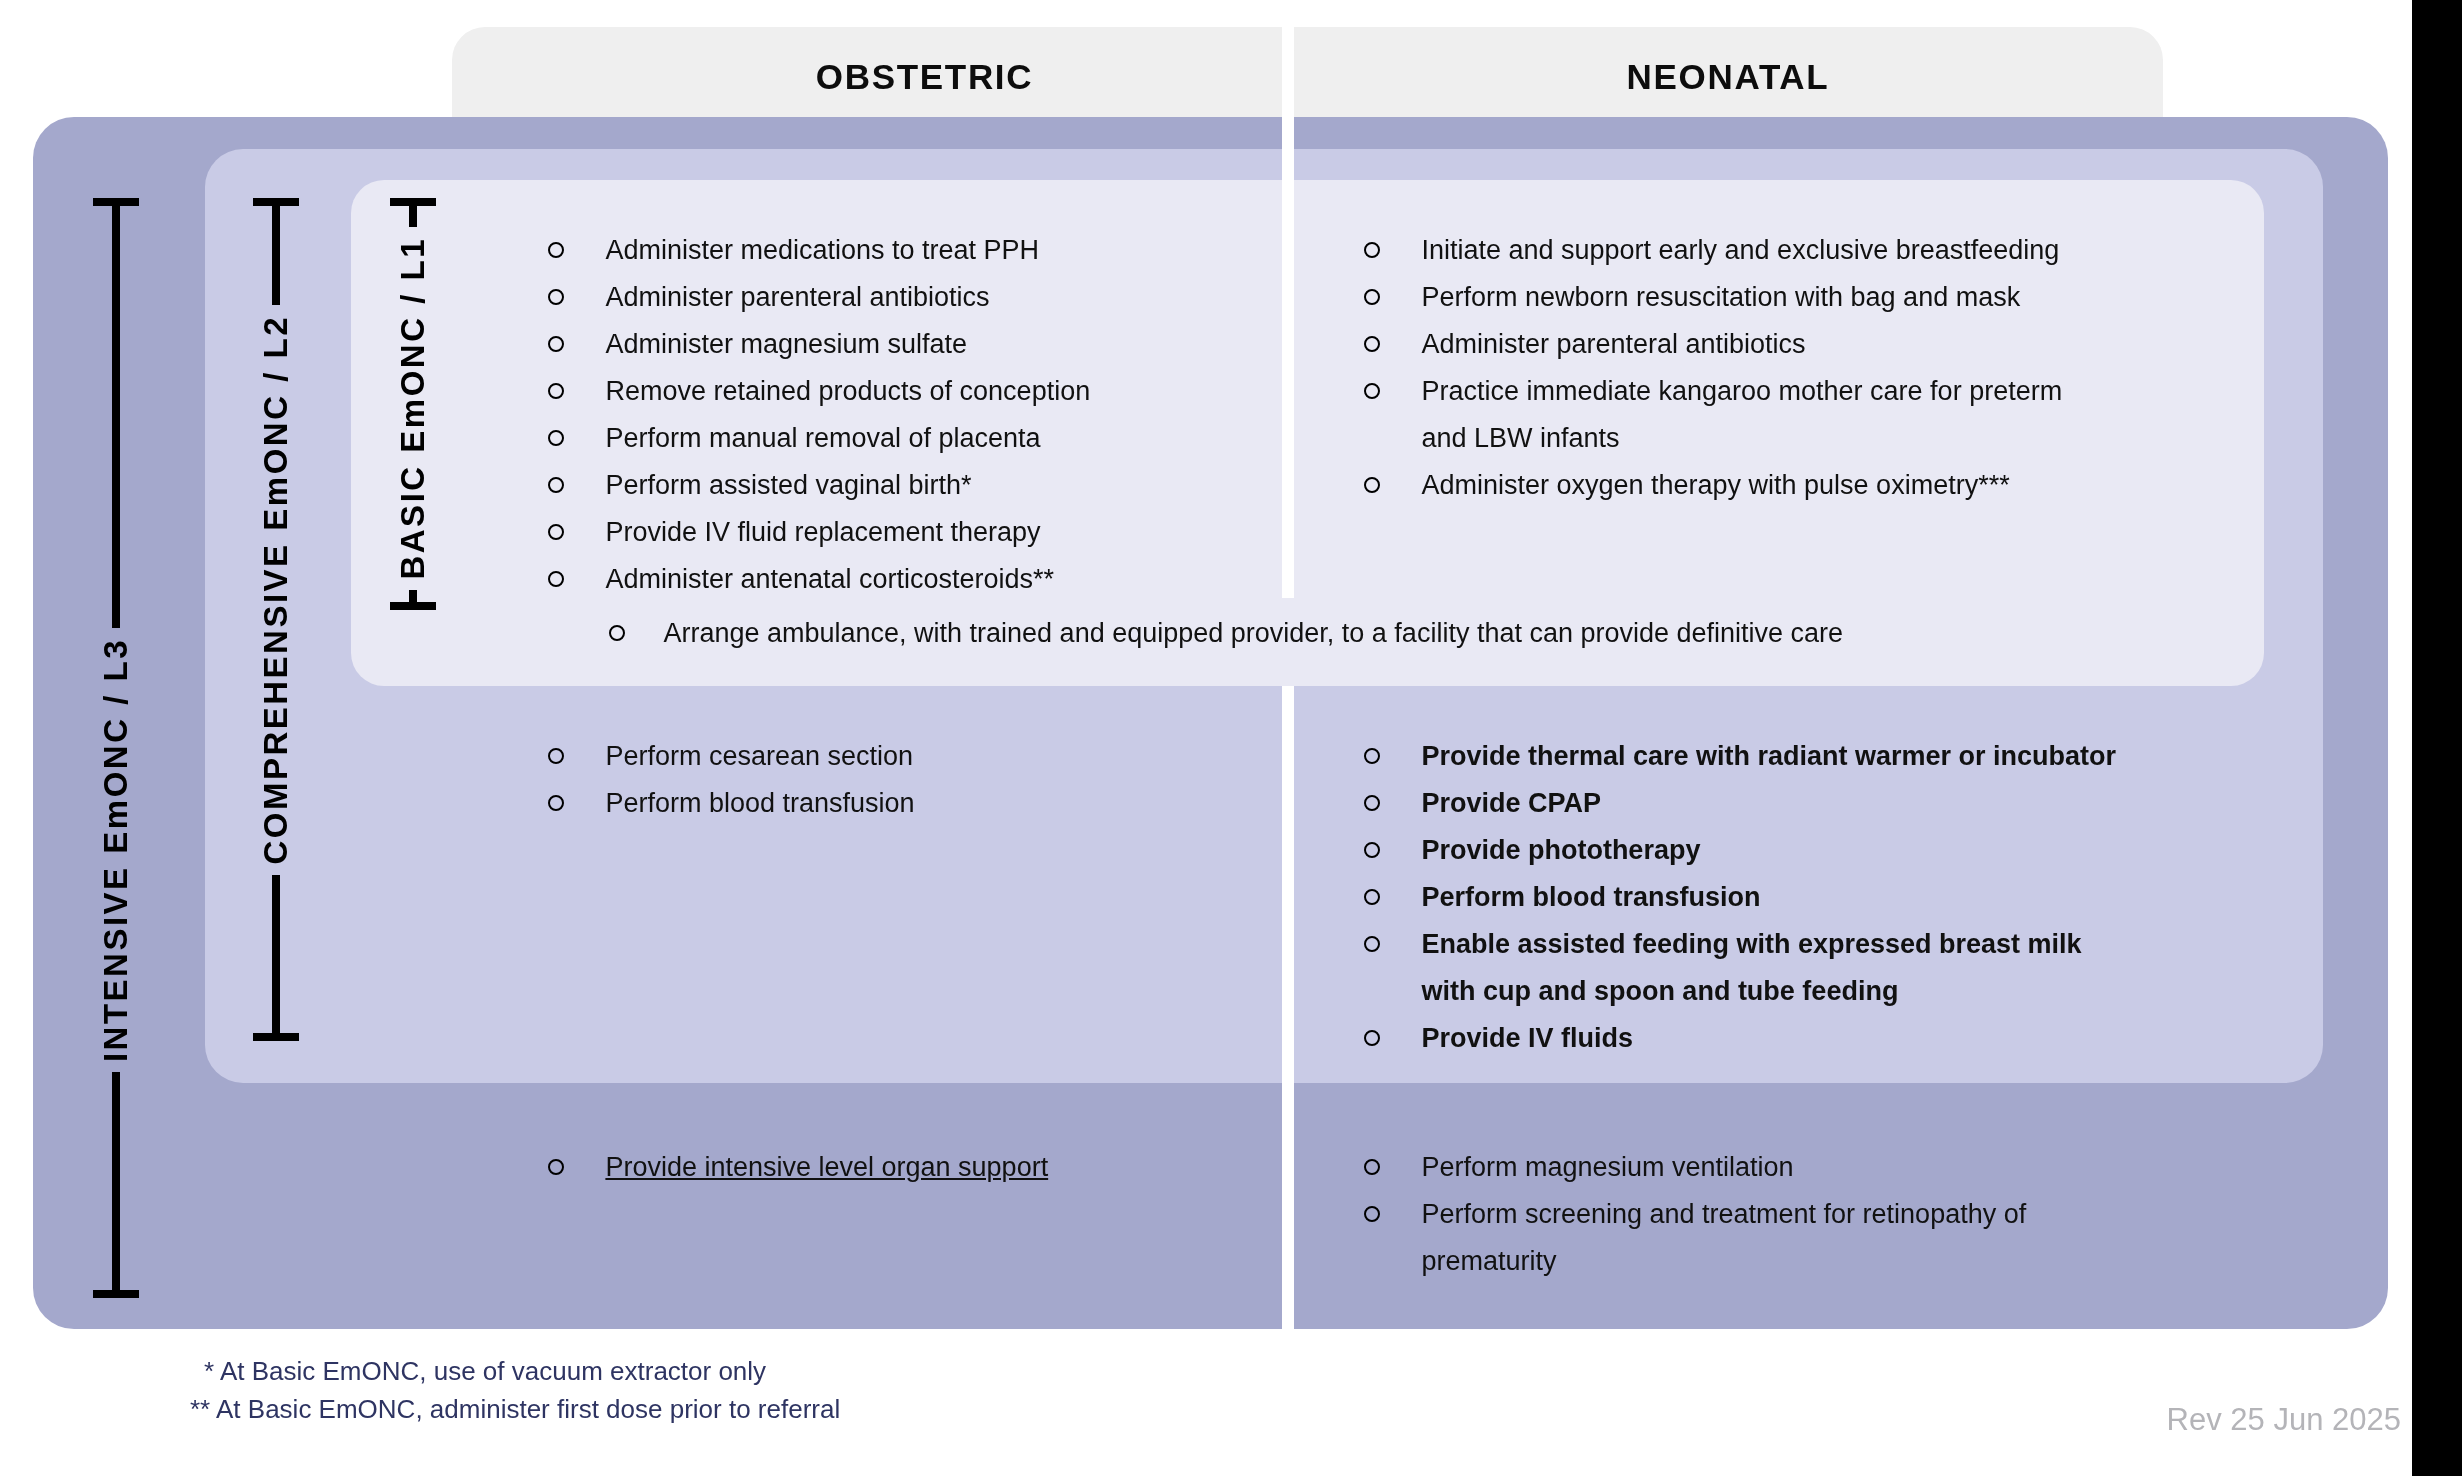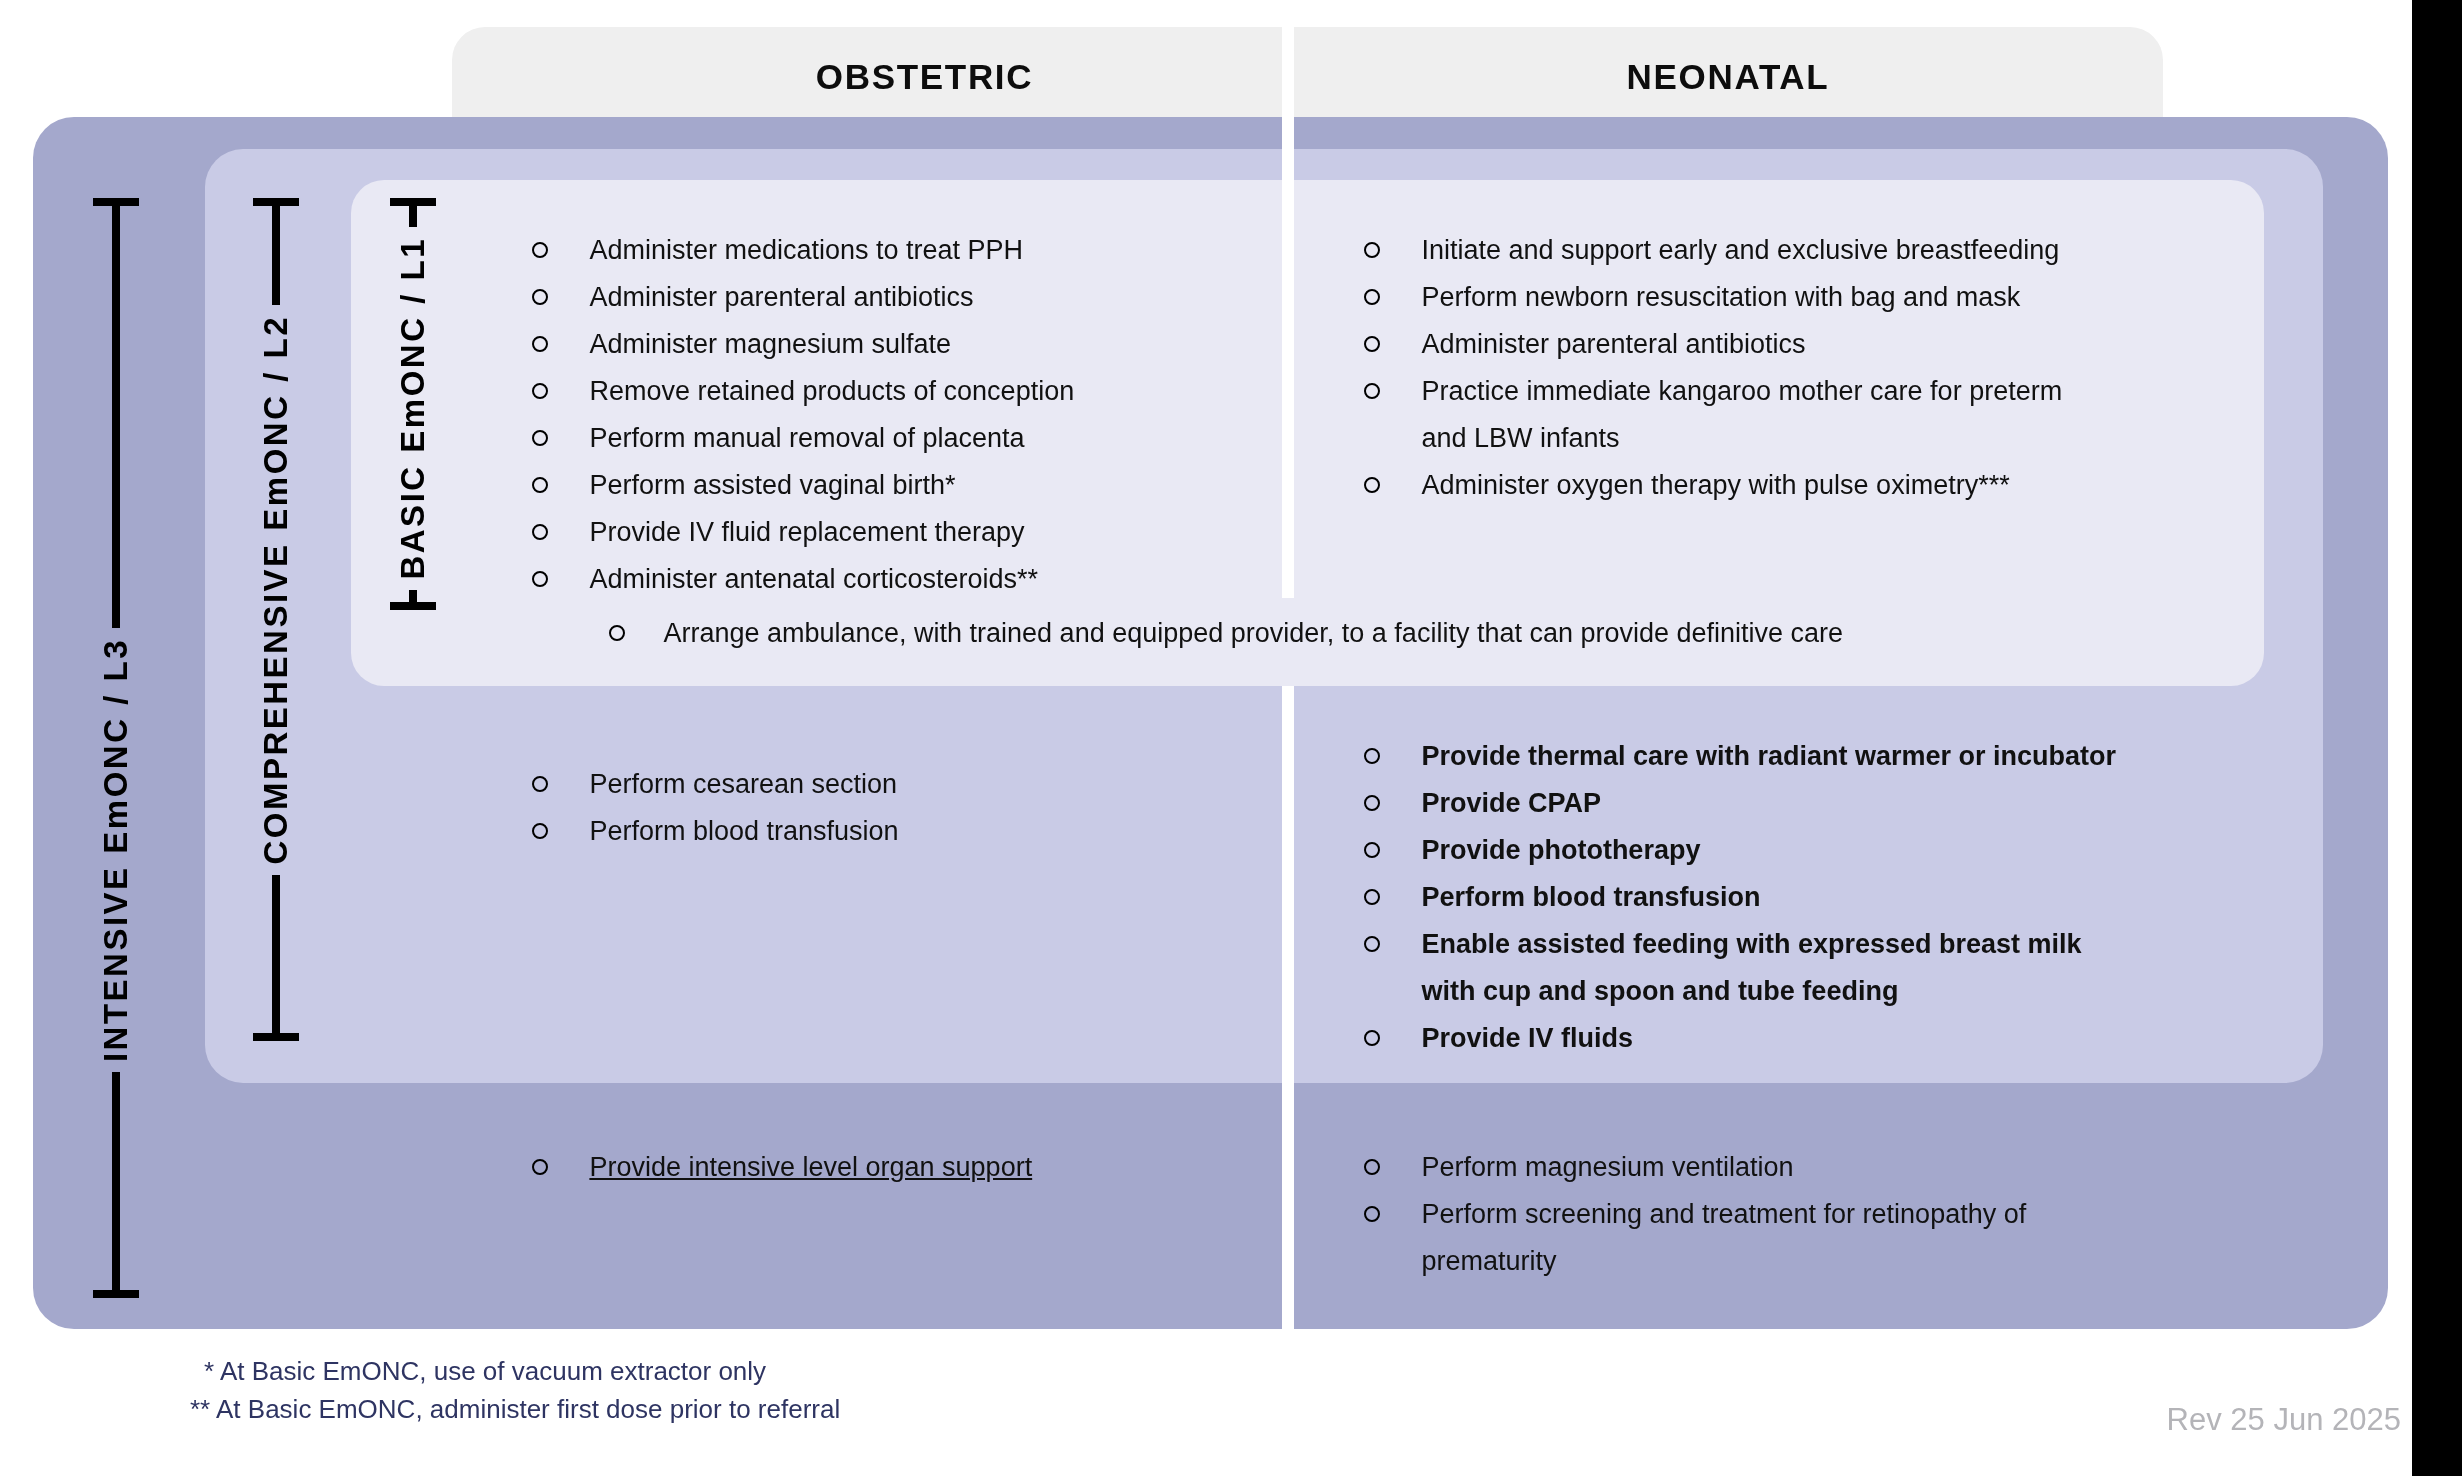--- a/index.html
+++ b/index.html
@@ -42,33 +42,33 @@
     flex:none;writing-mode:vertical-rl;transform:rotate(180deg);
     font-size:33px;font-weight:bold;letter-spacing:2.5px;color:#000;white-space:nowrap;margin:10px 0;
   }
   .bracket.intensive{left:91px;top:198px;height:1100px;}
   .bracket.intensive .line.lead{height:422px;}
   .bracket.comprehensive{left:251px;top:198px;height:843px;}
   .bracket.comprehensive .line.lead{height:99px;}
   .bracket.basic{left:388px;top:198px;height:409px;}
   .bracket.basic .line.lead{height:20.7px;}
   .list{position:absolute;z-index:5;}
-  .list.obst{left:532px;width:761px;}
+  .list.obst{left:548px;width:761px;}
   .list.neo{left:1364px;width:876px;}
   .li{display:flex;align-items:flex-start;}
   .li .bullet{
     flex:none;width:12.4px;height:12.4px;border:2.5px solid #000;border-radius:50%;
     margin-top:15px;margin-right:41px;background:transparent;
   }
   .li .li-text{
     font-size:27px;line-height:47px;color:var(--list-text);white-space:pre-line;
   }
   .list.basic-obst{top:227px;}
   .list.basic-neo{top:227px;}
-  .list.comp-obst{top:733px;margin-top:28px;}
+  .list.comp-obst{top:733px;}
   .list.comp-neo{top:733px;font-weight:bold;}
   .list.int-obst{top:1144px;text-decoration:underline;}
   .list.int-neo{top:1144px;}
   .list.shared{left:609px;top:613px;width:1654px;}
   .list.shared .li .li-text{line-height:41px;text-align:right;}
   .list.shared .li .bullet{margin-top:11.6px;margin-right:38px;}
   .footnote{position:absolute;z-index:6;font-size:26px;line-height:35px;color:var(--footnote-text);}
   .footnote.fn1{left:204px;top:1354px;}
   .footnote.fn2{left:190px;top:1392px;}
   .footnote.fn3{left:1305px;top:1351px;}

